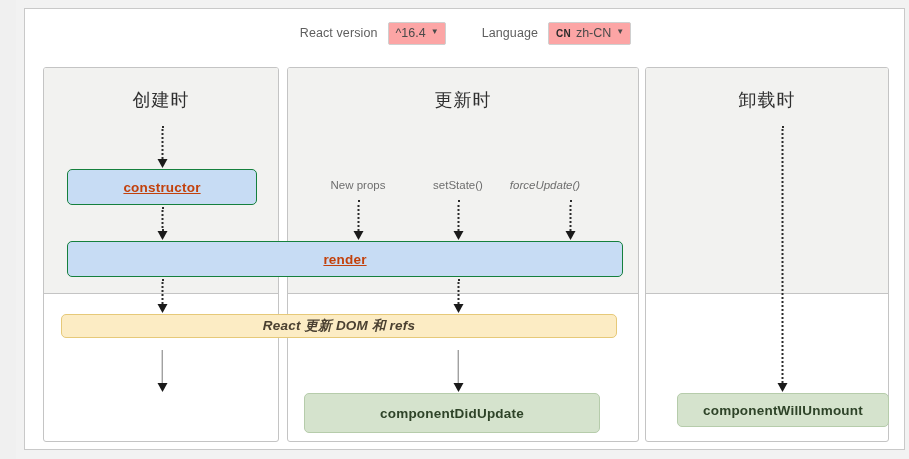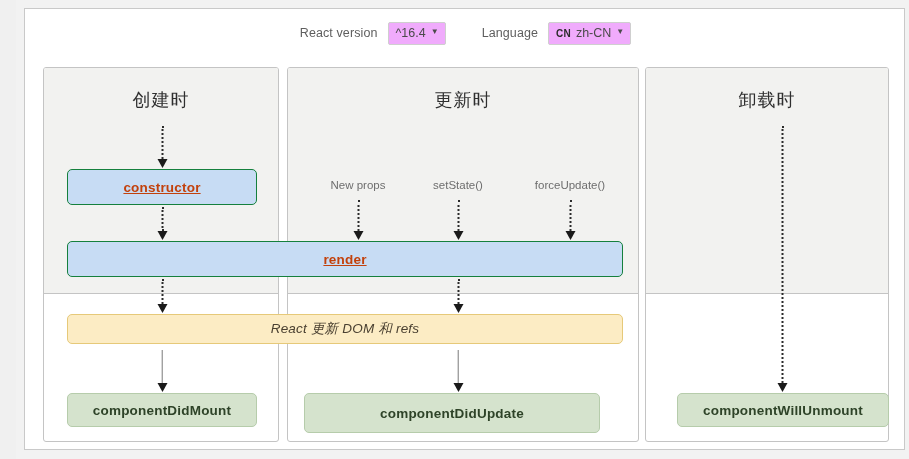--- a/index.html
+++ b/index.html
@@ -51,21 +51,21 @@
     white-space: nowrap;
   }
   .select-box {
     display: inline-flex;
     align-items: center;
     gap: 5px;
     height: 21px;
     padding: 0 6px 0 7px;
     border: 1px solid #cfcfcf;
     border-radius: 2px;
-    background: #f0abfc;
+    background: #fca5a5;
     font-size: 12.5px;
     color: #4a4a4a;
     white-space: nowrap;
     cursor: pointer;
   }
   .select-box .caret {
     font-size: 8px;
     color: #4a4a4a;
     line-height: 1;
     transform: translateY(-1px);
@@ -147,41 +147,41 @@
     font-size: 13.5px;
   }
 
   
   #box-constructor { left: 42px; top: 160px; width: 190px; height: 36px; }
 
   
   #box-render { left: 42px; top: 232px; width: 556px; height: 36px; }
 
   
-  #box-reactdom { left: 42px; top: 305px; width: 556px; height: 30px; }
+  #box-reactdom { left: 36px; top: 305px; width: 556px; height: 24px; font-weight: bold; }
 
   #box-didmount   { left: 42px;  top: 384px; width: 190px; height: 34px; }
   #box-didupdate  { left: 279px; top: 384px; width: 296px; height: 40px; }
   #box-willunmount{ left: 652px; top: 384px; width: 212px; height: 34px; }
 
   
   .trigger-label {
     position: absolute;
     top: 170px;
     font-size: 11.5px;
     color: #6e6e6e;
     text-align: center;
     white-space: nowrap;
     transform: translateX(-50%);
   }
   .trigger-label.italic { }
 
   #trg-props  { left: 333px; }
   #trg-state  { left: 433px; }
-  #trg-force  { left: 545px; }
+  #trg-force  { left: 520px; font-style: italic; }
 
   
   .arrow {
     position: absolute;
     width: 11px;
     transform: translateX(-50%);
     pointer-events: none;
   }
   .arrow .stem {
     position: absolute;
@@ -317,20 +317,19 @@
       <div class="stem"></div>
         <div class="head"></div>
     </div>
 
     <div class="lc-box lc-blue" id="box-constructor">constructor</div>
 
     <div class="lc-box lc-blue" id="box-render">render</div>
 
     <div class="lc-box lc-orange" id="box-reactdom">React 更新 DOM 和 refs</div>
 
-    <div class="lc-box lc-green" id="box-didmount">componentDidMount</div>
 
     <div class="lc-box lc-green" id="box-didupdate">componentDidUpdate</div>
 
     <div class="lc-box lc-green" id="box-willunmount">componentWillUnmount</div>
 
   </div>
 </div>
 
 </body></html>

